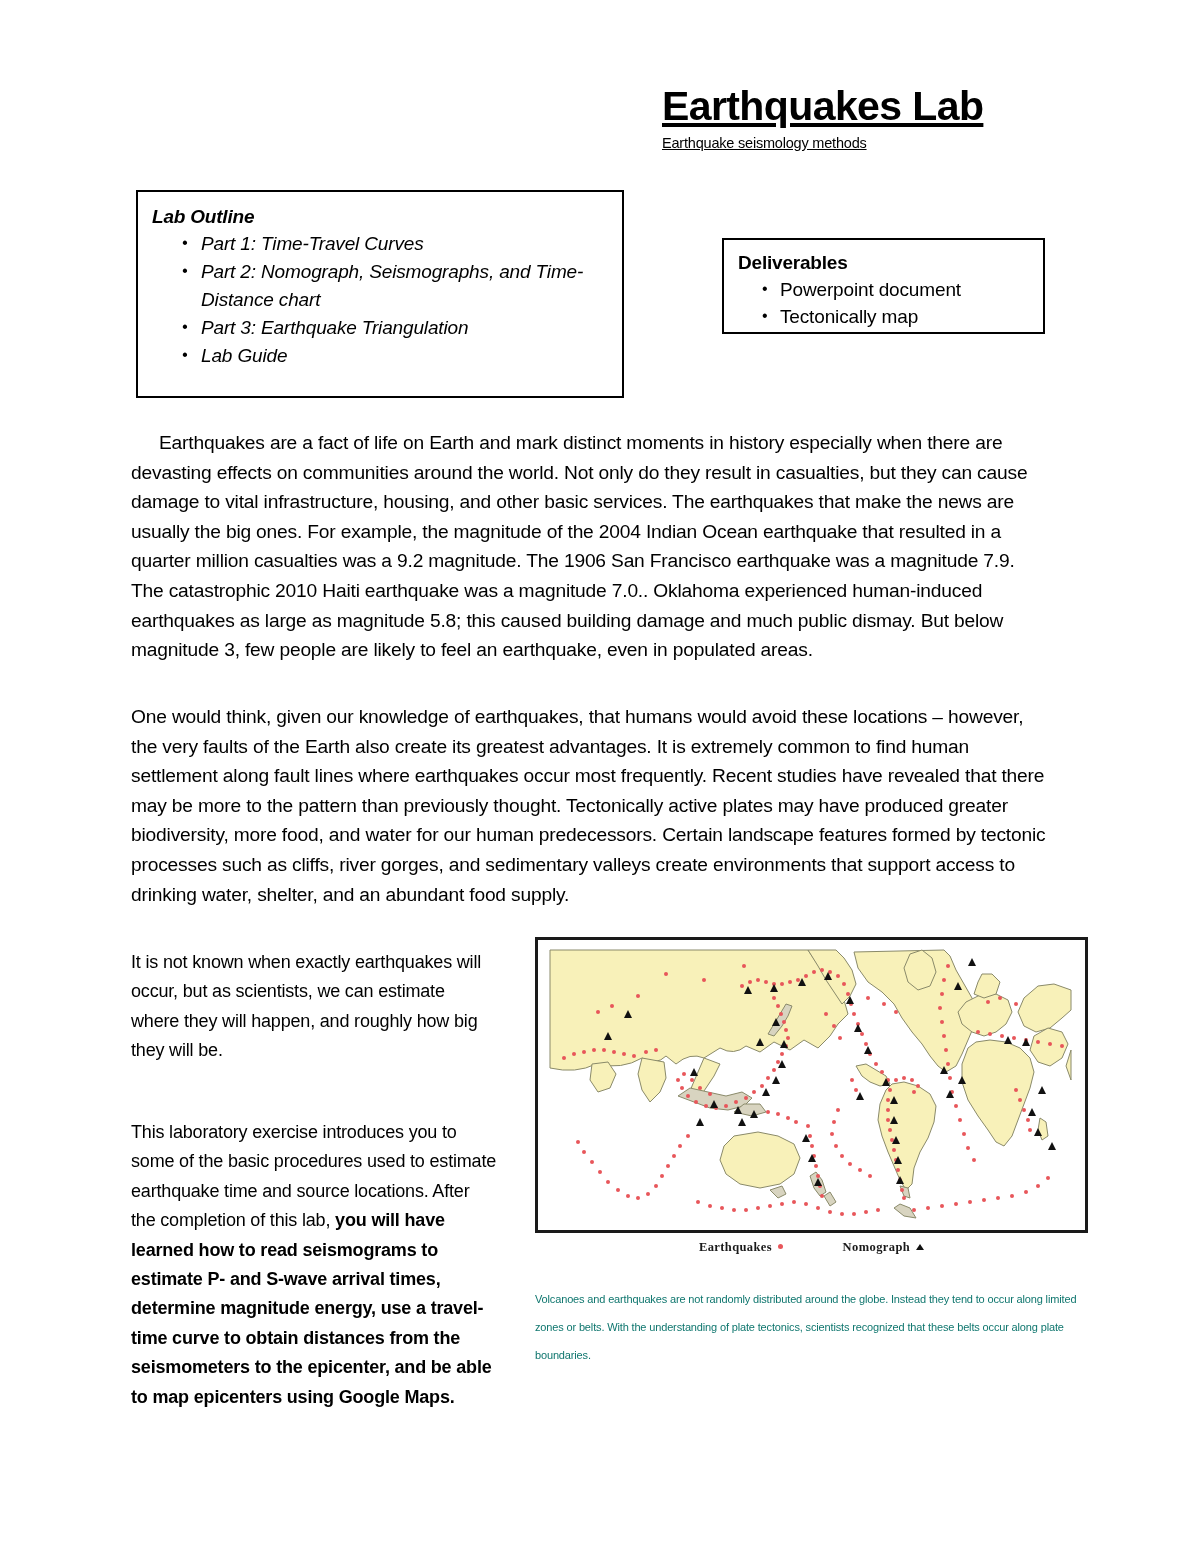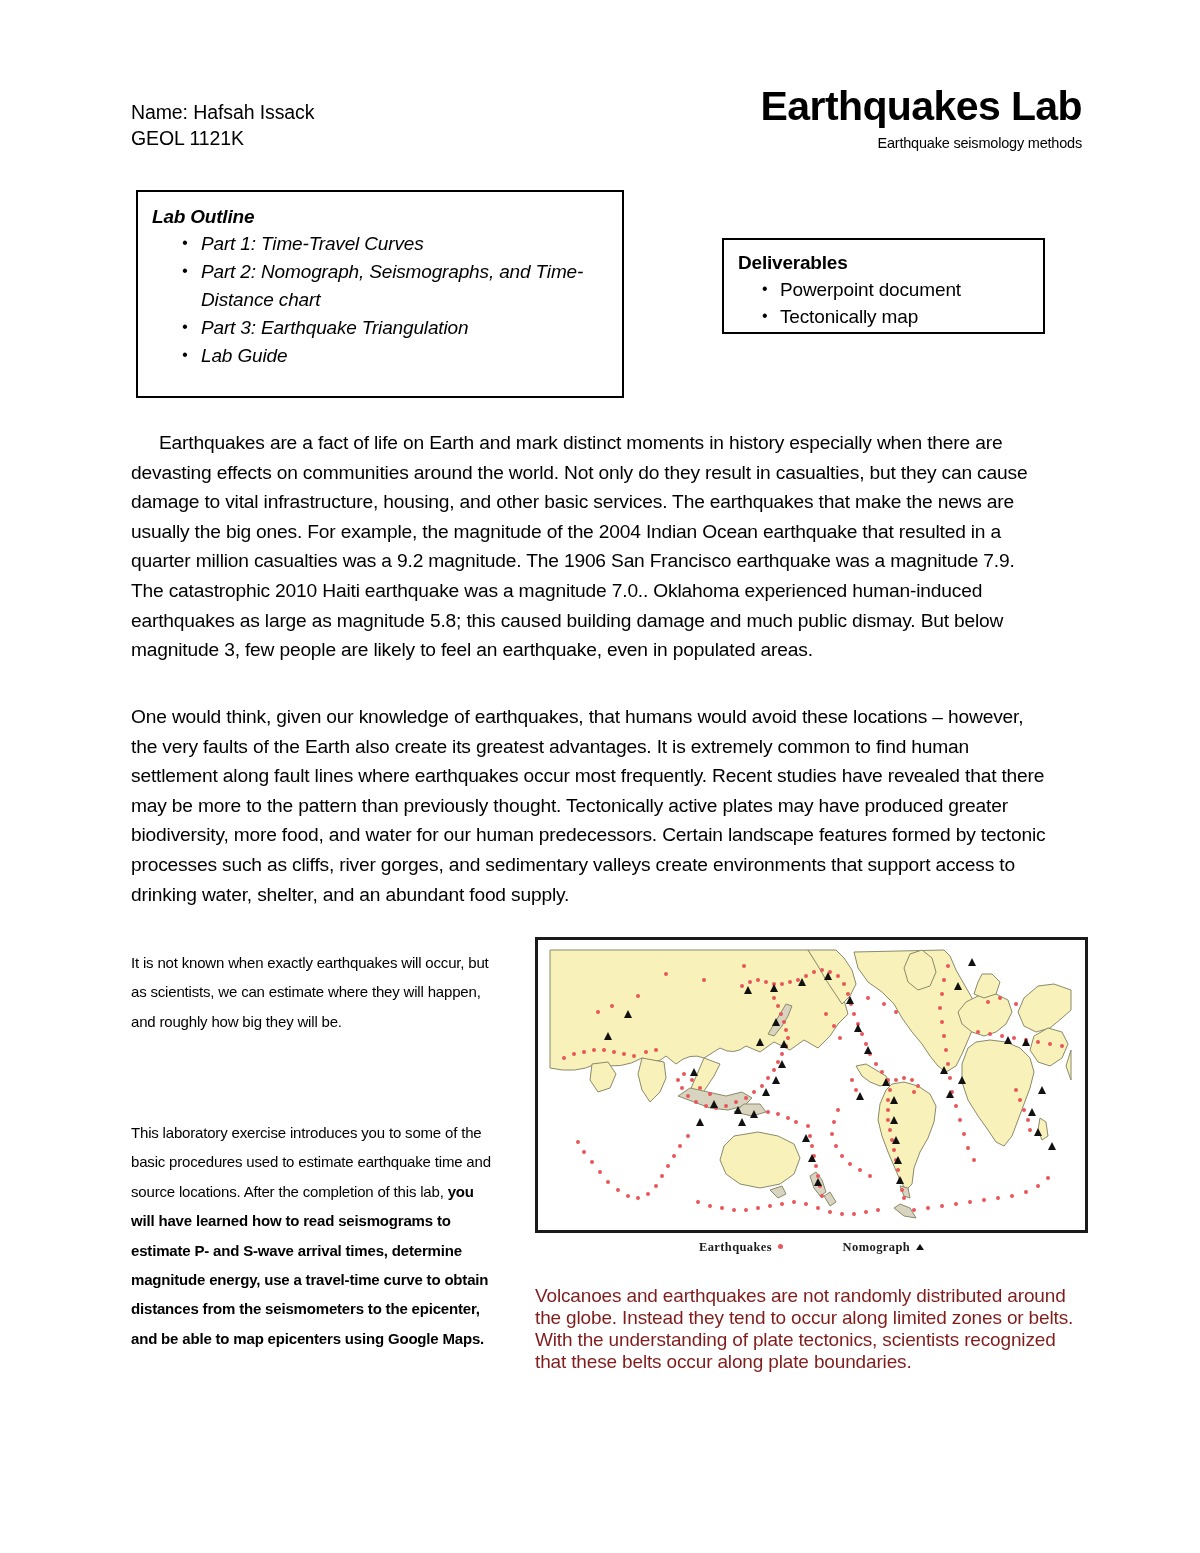--- a/index.html
+++ b/index.html
@@ -30,22 +30,23 @@
     left: 131px;
     top: 99px;
     font-size: 19.5px;
     line-height: 26px;
     letter-spacing: -0.1px;
   }
   .hdr-right {
     position: absolute;
     right: 118px;
     top: 82px;
-    text-align: right;
+    text-align: left;
     width: 420px;
+    text-decoration: underline;
   }
   .doc-title {
     font-size: 41px;
     font-weight: bold;
     line-height: 48px;
     letter-spacing: -0.6px;
   }
   .doc-subtitle {
     font-size: 14.5px;
     line-height: 20px;
@@ -121,21 +122,21 @@
   }
   #para1 { top: 428px; }
   #para2 { top: 702px; }
   .lead { font-weight: 400; margin-left: 28px; }
 
   
   .col-left {
     position: absolute;
     left: 131px;
     width: 366px;
-    font-size: 15px;
+    font-size: 18px;
     line-height: 29.4px;
     letter-spacing: -0.18px;
   }
   #col-para-a { top: 948px; }
   #col-para-b { top: 1118px; }
   .strongtxt { font-weight: bold; }
 
   
   .figure {
     position: absolute;
@@ -178,35 +179,31 @@
     border-right: 4px solid transparent;
     border-bottom: 6px solid #111;
     vertical-align: 1px;
     margin-left: 6px;
   }
   .fig-caption {
     position: absolute;
     left: 535px;
     top: 1285px;
     width: 556px;
-    font-size: 19px;
-    line-height: 22px;
+    font-size: 11px;
+    line-height: 28px;
     letter-spacing: -0.15px;
-    color: #7f1d1d;
+    color: #0f766e;
   }
 </style>
 </head>
 <body>
 
 <div class="page">
 
-  <div class="hdr-left">
-    <div>Name: Hafsah Issack</div>
-    <div>GEOL 1121K</div>
-  </div>
 
   <div class="hdr-right">
     <div class="doc-title">Earthquakes Lab</div>
     <div class="doc-subtitle">Earthquake seismology methods</div>
   </div>
 
   <div class="box box-outline">
     <div class="box-title">Lab Outline</div>
     <ul class="bullets">
       <li>Part 1: Time-Travel Curves</li>

